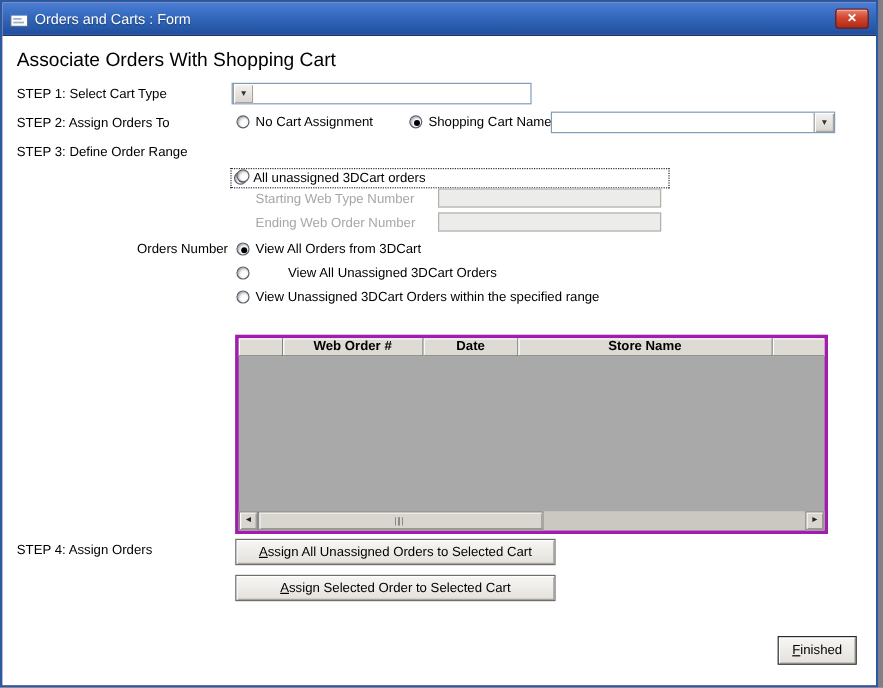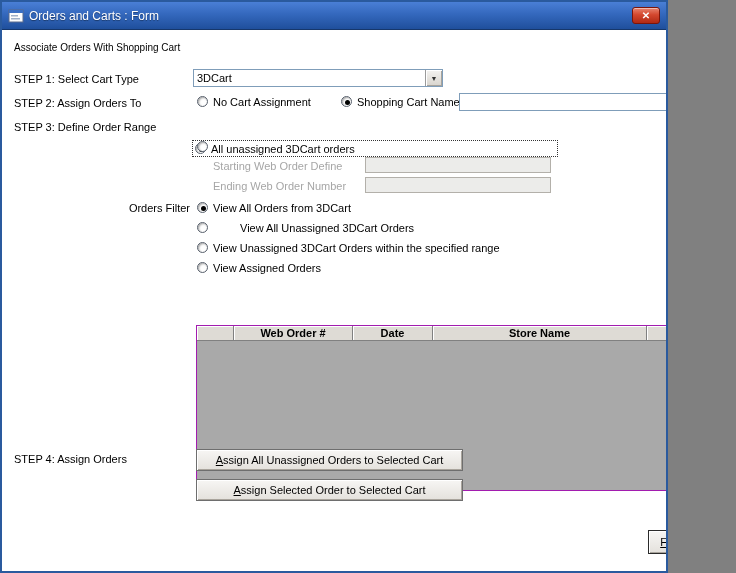--- a/index.html
+++ b/index.html
@@ -1,20 +1,20 @@
 <!DOCTYPE html>
 <html><head>
 <meta charset="utf-8">
 <style>
   * { box-sizing: border-box; }
   html,body { margin:0; padding:0; background:#808080; }
   body { font-family:"Liberation Sans", sans-serif; font-size:11px; color:#000; }
 
   .window {
-    position:relative; width:668px; height:573px;
+    position:relative; width:732px; height:573px;
     border:2px solid #2a5a9e; background:#f9a8d4; overflow:hidden;
   }
 
   
   .titlebar {
     position:absolute; top:0; left:0; right:0; height:28px;
     background:linear-gradient(180deg,#4a7fd6 0%,#3468bd 45%,#1f4f9c 100%);
     border-bottom:1px solid #16376b;
     display:flex; align-items:center; padding:0 6px;
   }
@@ -26,21 +26,21 @@
     border:1px solid #7c150a; border-radius:3px;
     color:#fff; font-size:10px; font-weight:bold; line-height:15px; text-align:center;
     box-shadow:inset 0 1px 0 rgba(255,255,255,.45);
     cursor:default;
   }
 
   
   .content { position:absolute; top:28px; left:0; right:0; bottom:0; background:#fff; }
   .abs { position:absolute; }
   .bold { font-weight:normal; }
-  .heading { font-size:10px; }
+  .heading { font-size:16px; }
 
   
   .combo {
     border:1px solid #7f9db9; background:#fff; height:18px;
     display:flex; align-items:stretch;
   }
   .combo-text { flex:1; padding:2px 3px; overflow:hidden; white-space:nowrap; }
   .combo-btn {
     width:17px; background:linear-gradient(180deg,#f4f3f1,#d8d4cd);
     border-left:1px solid #9a9a9a;
@@ -63,21 +63,21 @@
   }
   .focus-rect { border:1px dotted #333; padding:0 2px;margin-top:23px; }
 
   
   .txt-disabled {
     height:16px; background:#ececea; border:1px solid #b3b0aa;
   }
   .lbl-gray { color:#a6a6a6; }
 
   
-  .grid { border:1px solid #a21caf; background:#a9a9a9; display:flex; flex-direction:row;margin-top:46px; }
+  .grid { border:3px solid #a21caf; background:#a9a9a9; display:flex; flex-direction:column; }
   .grid-header { display:flex; height:15px; flex:0 0 auto; background:#dedbd5; }
   .grid-header .hcell {
     background:#dedbd5; font-weight:bold; text-align:center; font-size:11px;
     border-right:1px solid #808080; border-bottom:1px solid #808080;
     box-shadow:inset 1px 1px 0 #fff; line-height:14px; overflow:hidden;
   }
   .grid-body { flex:1; background:#a9a9a9; }
   .grid-scrollbar { flex:0 0 auto; height:16px; background:#cbc8c2; display:flex; }
   .sb-btn {
     width:16px; height:16px; background:#d9d6d0;
@@ -123,21 +123,20 @@
     <span class="title-text">Orders and Carts : Form</span>
     <span class="close-btn">✕</span>
   </div>
 
   <div class="content">
 
     <div class="abs heading" style="left:12px; top:12px;">Associate Orders With Shopping Cart</div>
 
     <div class="abs bold" style="left:12px; top:43px;">STEP 1: Select Cart Type</div>
     <div class="abs combo" style="left:191px; top:39px; width:250px;">
-      <span class="combo-text">3DCart</span>
       <span class="combo-btn">▼</span>
     </div>
 
     <div class="abs bold" style="left:12px; top:67px;">STEP 2: Assign Orders To</div>
     <div class="abs radio-row" style="left:195px; top:64px;">
       <span class="radio"></span>
       <span>No Cart Assignment</span>
     </div>
     <div class="abs radio-row" style="left:339px; top:64px;">
       <span class="radio checked"></span>
@@ -151,41 +150,37 @@
     <div class="abs bold" style="left:12px; top:91px;">STEP 3: Define Order Range</div>
     <div class="abs focus-rect" style="left:190px; top:87px; width:366px;">
       <div class="radio-row">
         <span class="radio checked"></span>
         <span>All unassigned 3DCart orders</span>
       </div>
     </div>
     <div class="abs radio-row" style="left:195px; top:109px;">
       <span class="radio"></span>
     </div>
-    <div class="abs lbl-gray" style="left:211px; top:130px;">Starting Web Order Define</div>
+    <div class="abs lbl-gray" style="left:211px; top:130px;">Starting Web Type Number</div>
     <div class="abs txt-disabled" style="left:363px; top:127px; width:186px;"></div>
     <div class="abs lbl-gray" style="left:211px; top:150px;">Ending Web Order Number</div>
     <div class="abs txt-disabled" style="left:363px; top:147px; width:186px;"></div>
 
-    <div class="abs bold" style="left:12px; top:172px; width:176px; text-align:right;">Orders Filter</div>
+    <div class="abs bold" style="left:12px; top:172px; width:176px; text-align:right;">Orders Number</div>
     <div class="abs radio-row" style="left:195px; top:170px;justify-content:space-between;">
       <span class="radio checked"></span>
       <span>View All Orders from 3DCart</span>
     </div>
     <div class="abs radio-row" style="left:195px; top:190px;gap:32px;">
       <span class="radio"></span>
       <span>View All Unassigned 3DCart Orders</span>
     </div>
     <div class="abs radio-row" style="left:195px; top:210px;align-items:center;">
       <span class="radio"></span>
       <span>View Unassigned 3DCart Orders within the specified range</span>
-    </div>
-    <div class="abs radio-row" style="left:195px; top:230px;">
-      <span class="radio"></span>
-      <span>View Assigned Orders</span>
     </div>
 
     <div class="abs grid" style="left:194px; top:249px; width:494px; height:166px;">
       <div class="grid-header">
         <div class="hcell" style="width:37px;"></div>
         <div class="hcell" style="width:119px;">Web Order #</div>
         <div class="hcell" style="width:80px;">Date</div>
         <div class="hcell" style="width:214px;">Store Name</div>
         <div class="hcell" style="width:44px; border-right:none;"></div>
       </div>

